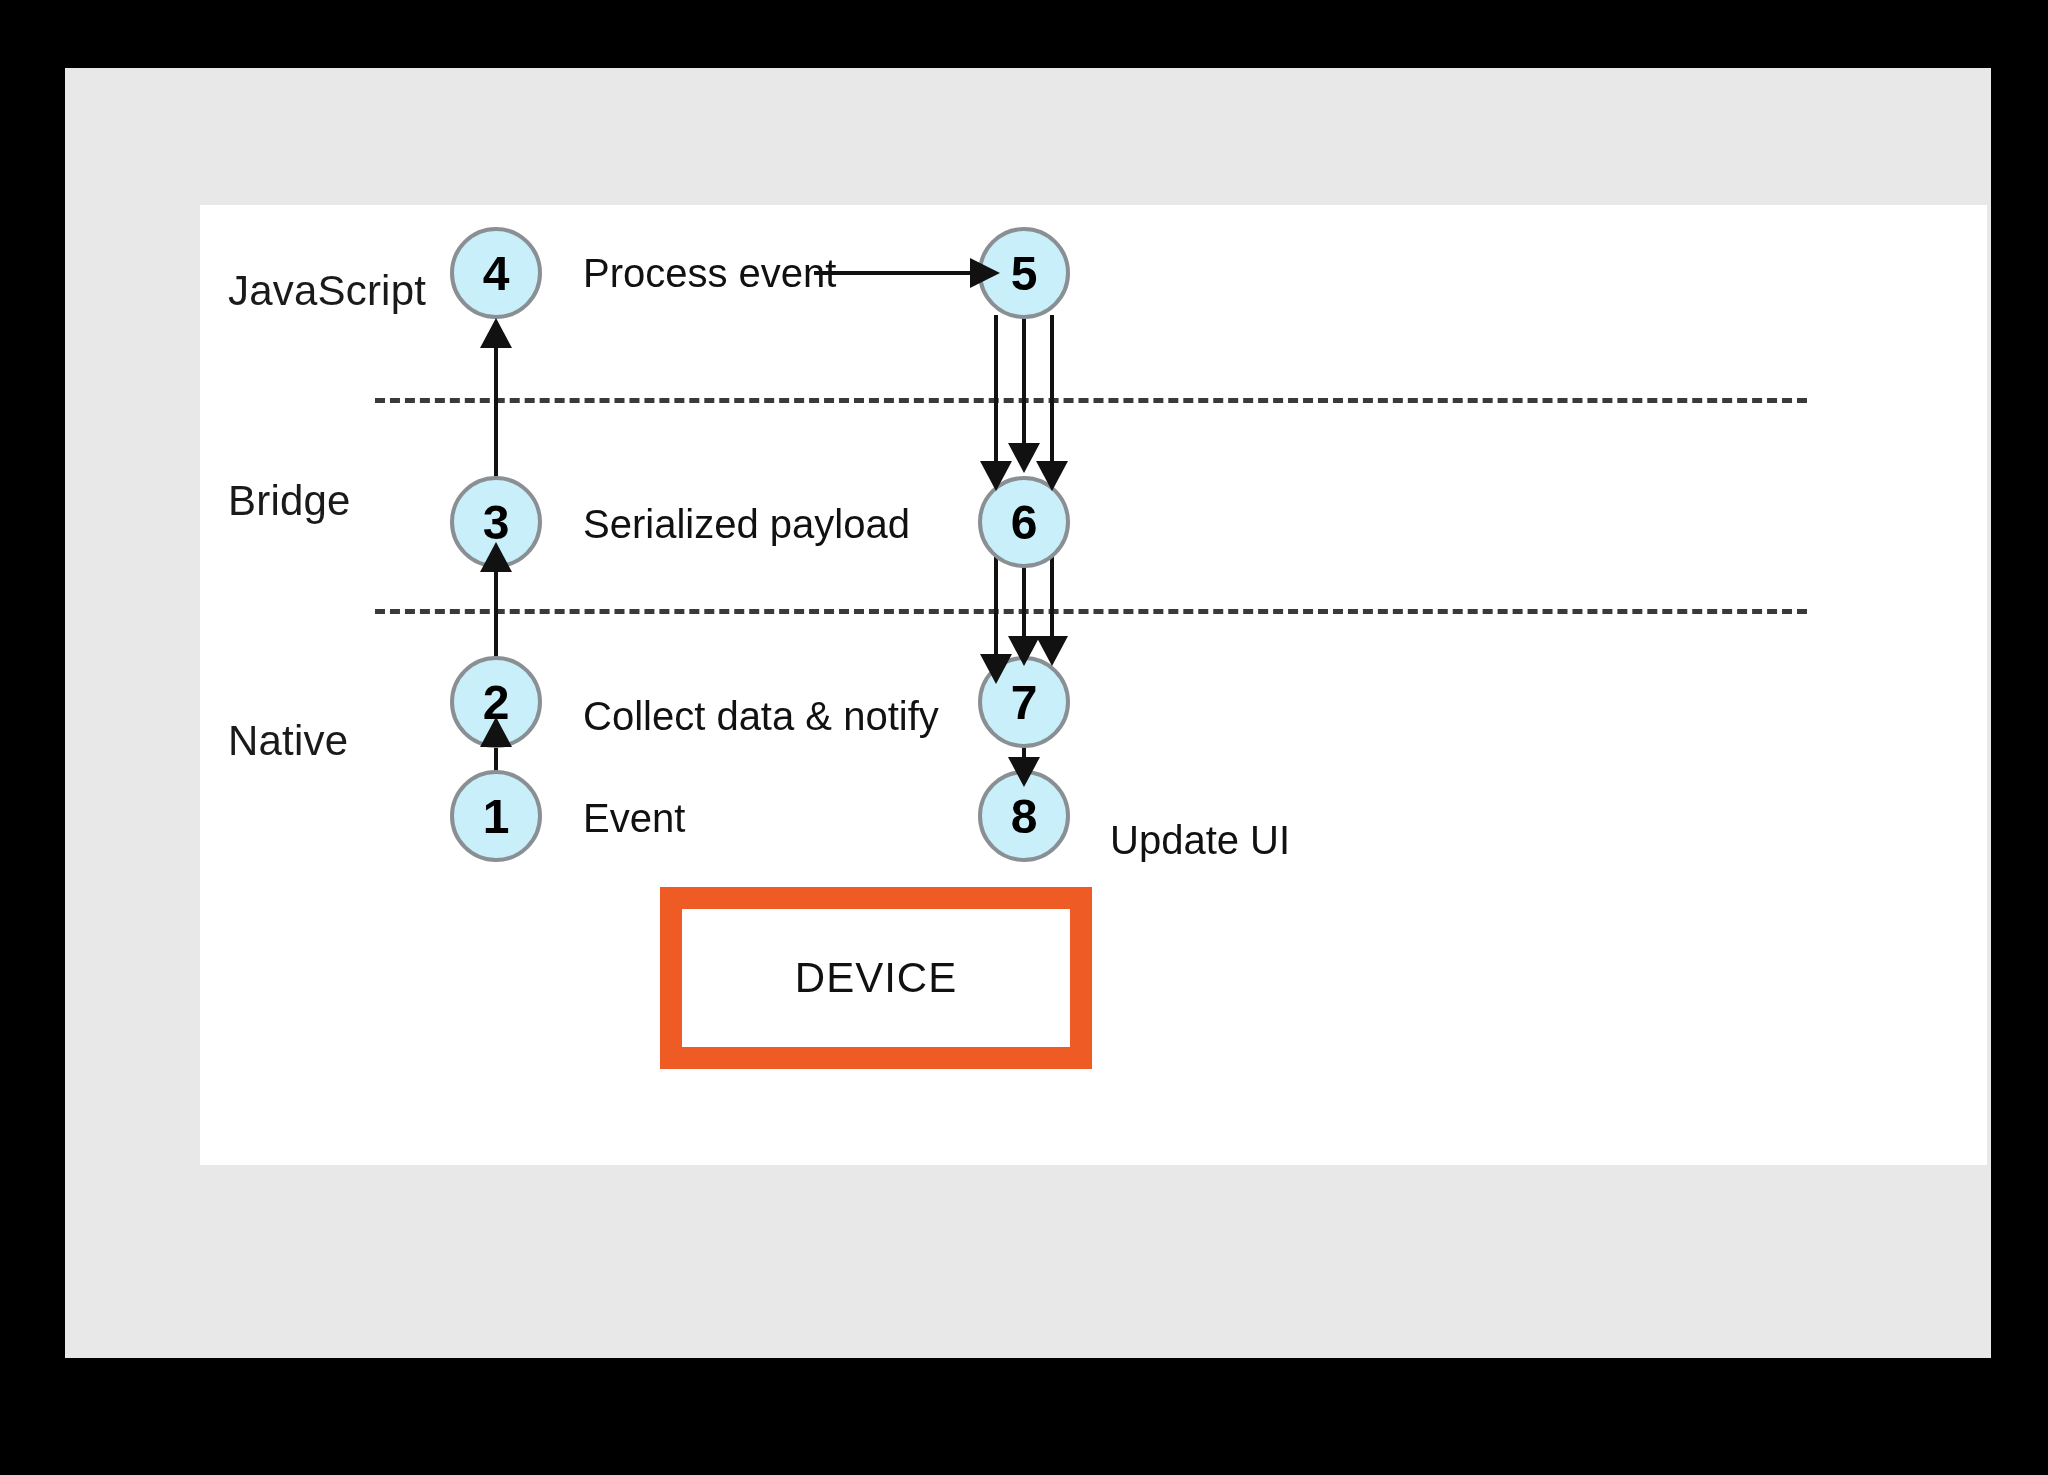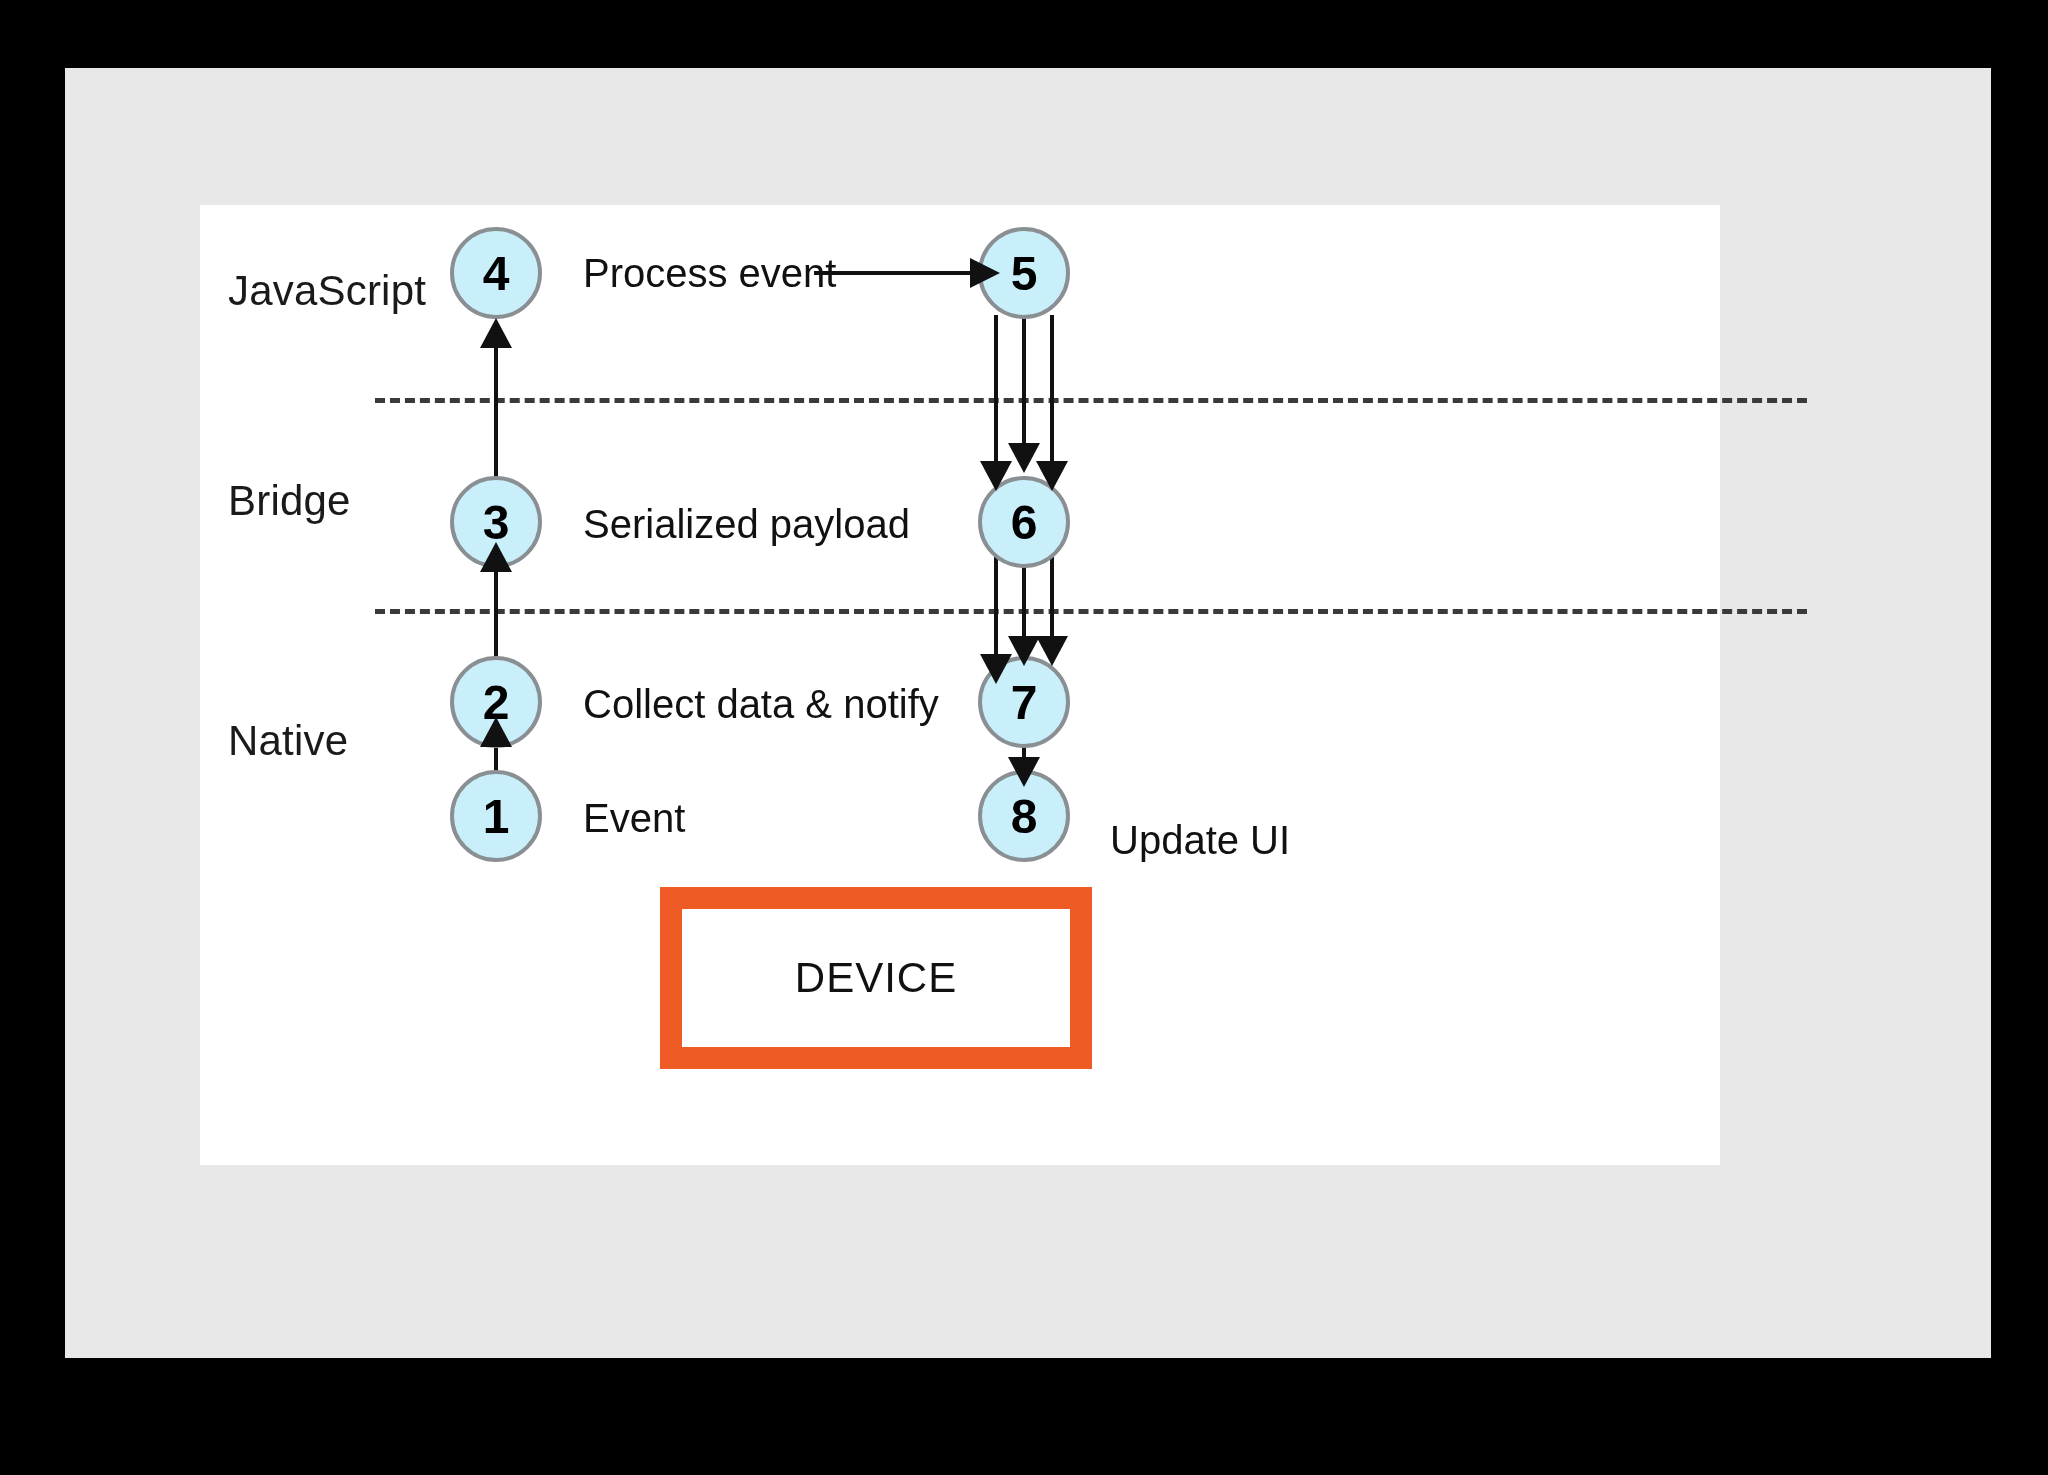--- a/index.html
+++ b/index.html
@@ -4,21 +4,21 @@
 <style>
   html,body{margin:0;padding:0;background:#000;}
   body{width:2048px;height:1475px;font-family:"Liberation Sans",sans-serif;}
 
   #root{position:relative;width:2048px;height:1475px;background:#000;overflow:hidden;}
 
   
   #panel{position:absolute;left:65px;top:68px;width:1926px;height:1290px;background:#e8e8e8;}
 
   
-  #card{position:absolute;left:135px;top:137px;width:1520px;height:960px;background:#ffffff;}
+  #card{position:absolute;left:135px;top:137px;width:1787px;height:960px;background:#ffffff;}
 
   
   .band-label{position:absolute;font-size:42px;color:#1a1a1a;white-space:nowrap;letter-spacing:.2px;}
 
   
   .divider{position:absolute;height:0;border-top:5px dashed #3a3a3a;}
 
   
   .node{position:absolute;width:92px;height:92px;border-radius:50%;
         background:#c9f0fa;border:4px solid #8a8f94;box-sizing:border-box;
@@ -71,21 +71,21 @@
       <div class="vline" style="left:294px;top:140px;height:133px;"></div>
       <div class="arrow-up" style="left:280px;top:113px;"></div>
 
       <div class="node" style="left:250px;top:22px;">4</div>
       <div class="steplabel" style="left:383px;top:45px;">Process event</div>
 
       <div class="node" style="left:250px;top:271px;">3</div>
       <div class="steplabel" style="left:383px;top:296px;">Serialized payload</div>
 
       <div class="node" style="left:250px;top:451px;">2</div>
-      <div class="steplabel" style="left:383px;top:476px;">Collect data &amp; notify</div>
+      <div class="steplabel" style="left:383px;top:488px;">Collect data &amp; notify</div>
 
       <div class="node" style="left:250px;top:565px;">1</div>
       <div class="steplabel" style="left:383px;top:590px;text-align:right;">Event</div>
 
       <div class="hline" style="left:614px;top:66px;width:164px;"></div>
       <div class="arrow-right" style="left:770px;top:53px;"></div>
 
       <div class="vline" style="left:794px;top:110px;height:150px;"></div>
       <div class="vline" style="left:822px;top:110px;height:132px;"></div>
       <div class="vline" style="left:850px;top:110px;height:150px;"></div>

